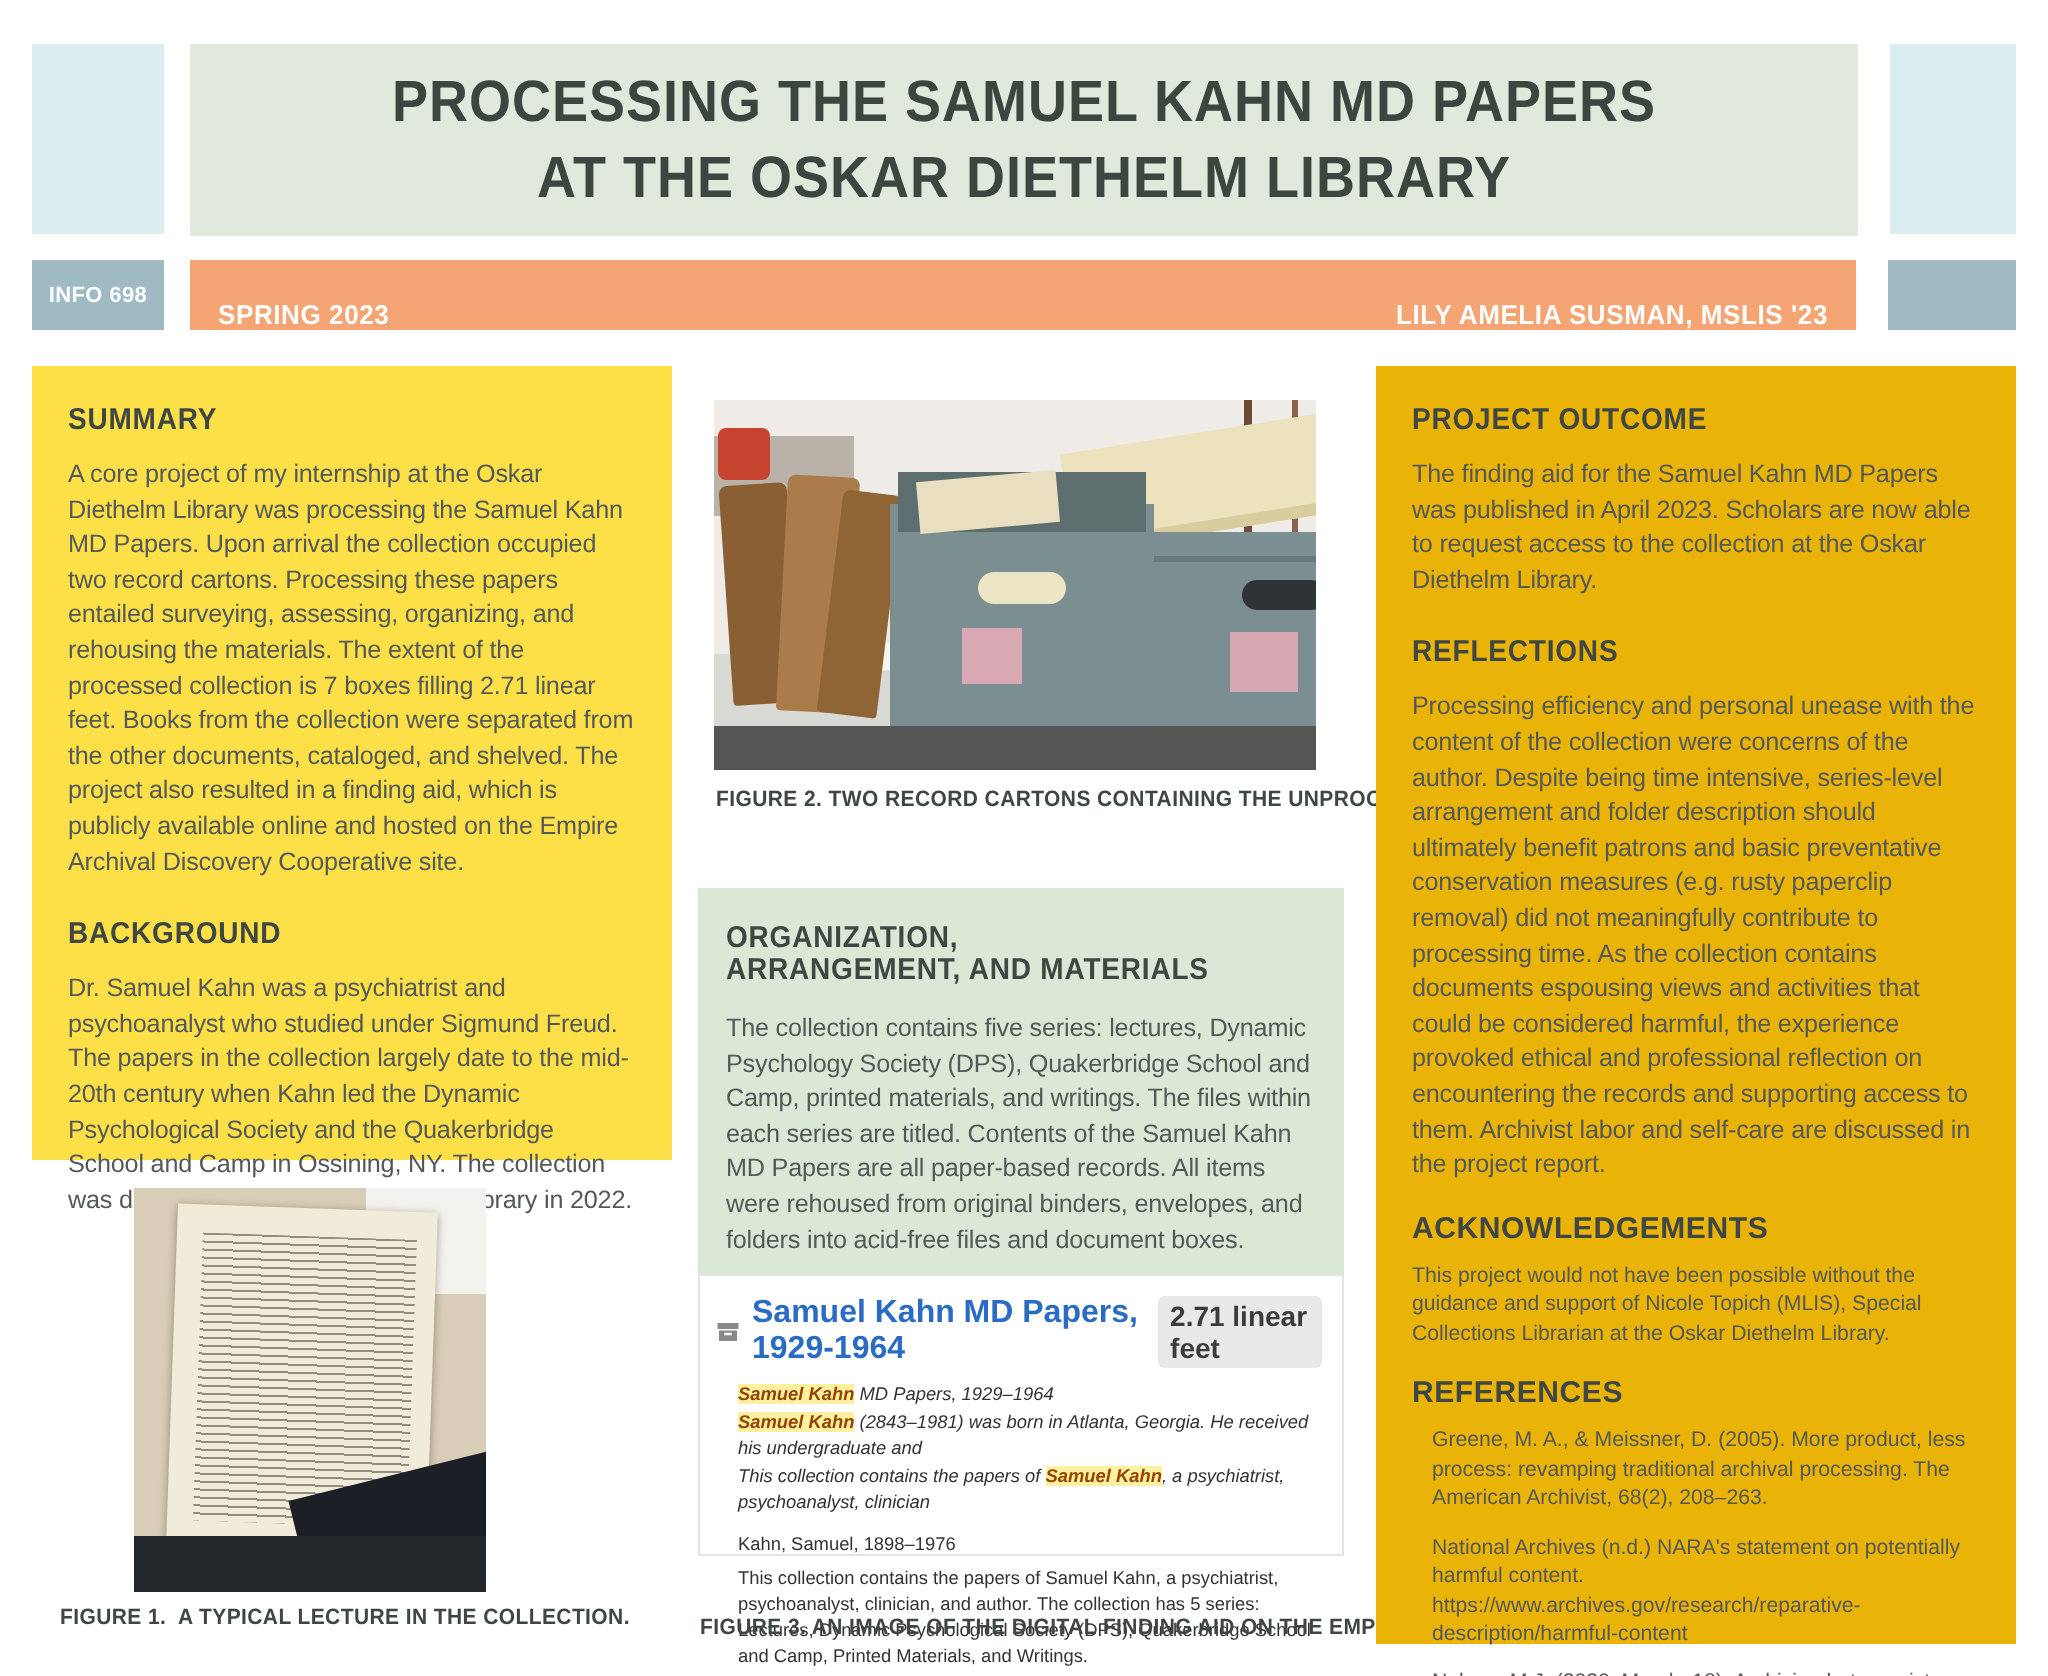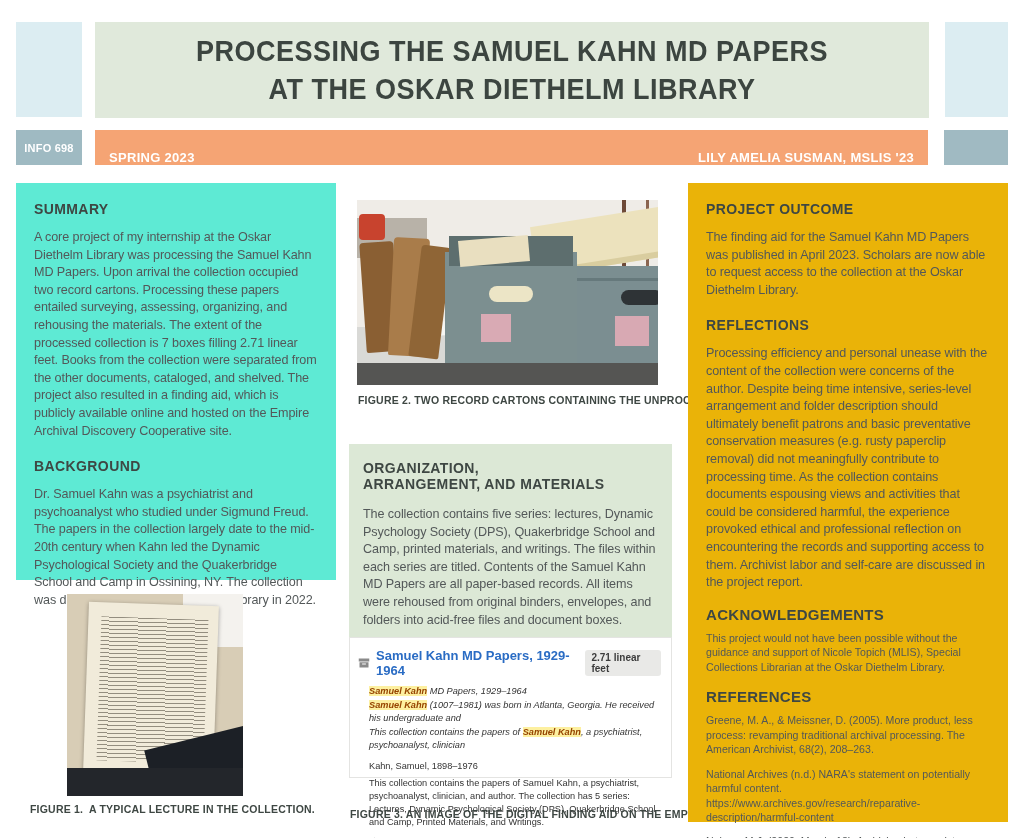--- a/index.html
+++ b/index.html
@@ -19,31 +19,31 @@
 
   
   .orange-bar{left:95px;top:130px;width:833px;height:35px;background:#f5a474;
               display:flex;align-items:flex-end;justify-content:space-between;padding:0 14px;box-sizing:border-box;}
   .orange-bar span{color:#ffffff;font-weight:700;font-size:13px;letter-spacing:0.3px;transform:scaleY(1.05);}
   .info-box{left:16px;top:130px;width:66px;height:35px;background:#9fbac2;color:#fff;
             display:flex;align-items:center;justify-content:center;font-size:11px;font-weight:700;letter-spacing:0.2px;}
 
   
   .panel{box-sizing:border-box;padding:18px 18px;}
-  .left-panel{left:16px;top:183px;width:320px;height:397px;background:#5eead4;}
+  .left-panel{left:16px;top:183px;width:320px;height:397px;background:#fde047;}
   .green-panel{left:349px;top:444px;width:323px;height:198px;background:#dce8d6;padding:16px 14px;}
   .right-panel{left:688px;top:183px;width:320px;height:639px;background:#eab308;}
 
   .sec-h{margin:0 0 12px 0;font-size:14px;font-weight:700;color:#3e4743;letter-spacing:0.4px;
          text-transform:uppercase;transform-origin:left;transform:scaleY(1.08);}
   .sec-h2{margin:0;}
   .body-t{margin:0 0 18px 0;font-size:12.6px;line-height:17.6px;letter-spacing:-0.1px;color:#535859;font-weight:400;}
   .small-h{margin:0 0 8px 0;font-size:15px;font-weight:700;color:#3e4743;letter-spacing:0.3px;text-transform:uppercase;}
   .small-t{margin:0 0 14px 0;font-size:10.6px;line-height:14.6px;color:#535859;}
-  .ref-p{margin:0 0 10px 0;font-size:10.6px;line-height:14.4px;color:#535859;word-wrap:break-word;}
+  .ref-p{margin:0 0 10px 10px;font-size:10.6px;line-height:14.4px;color:#535859;word-wrap:break-word;}
 
   .caption{position:absolute;font-size:10.5px;font-weight:700;color:#3e4743;letter-spacing:0.2px;
            text-transform:uppercase;white-space:pre-wrap;transform-origin:left;transform:scaleY(1.05);}
 
   
   .fig1{left:67px;top:594px;width:176px;height:202px;background:#d8cdb6;overflow:hidden;}
   .fig1 .wall{position:absolute;right:0;top:0;width:34%;height:26%;background:#f4f2ee;}
   .fig1 .shadow-bottom{position:absolute;left:0;bottom:0;width:100%;height:14%;background:#23262b;}
   .fig1 .shadow-corner{position:absolute;right:-12px;bottom:6px;width:60%;height:26%;background:#1c2026;transform:rotate(-14deg);}
   .fig1 .page{position:absolute;left:11%;top:5%;width:74%;height:84%;background:#f1ebda;transform:rotate(2deg);
@@ -73,22 +73,22 @@
              border-bottom:6px solid #d9cd9f;}
   .fig2 .box-closed{position:absolute;left:212px;top:66px;width:148px;height:106px;background:#7b8e91;}
   .fig2 .box-closed .lid-edge{position:absolute;left:0;top:12px;width:100%;height:3px;background:#66797c;}
   .fig2 .box-closed .handle{position:absolute;left:52px;top:24px;width:42px;height:15px;background:#2e3336;border-radius:8px;}
   .fig2 .box-closed .label{position:absolute;left:46px;top:50px;width:34px;height:30px;background:#d8a9b3;}
 
   
   .fig3{left:349px;top:637px;width:323px;height:141px;background:#ffffff;border:1px solid #e4e4e2;
         box-sizing:border-box;padding:10px 10px 8px 8px;font-family:"Liberation Sans",sans-serif;}
   .fa-row1{display:flex;align-items:center;gap:6px;}
-  .fa-title{color:#2a6cc4;font-weight:700;font-size:13px;text-decoration:none;}
-  .fa-badge{background:#e9e9e7;color:#3c3c3c;font-size:10px;font-weight:700;padding:2px 6px;border-radius:3px;}
+  .fa-title{color:#2a6cc4;font-weight:700;font-size:16px;text-decoration:none;}
+  .fa-badge{background:#e9e9e7;color:#3c3c3c;font-size:14px;font-weight:700;padding:2px 6px;border-radius:3px;}
   .fa-snippets{margin:7px 0 0 11px;font-size:9.2px;font-style:italic;color:#333;line-height:13.5px;}
   .fa-hl{background:#fdf0a0;color:#964400;font-weight:700;}
   .fa-creator{margin:8px 0 0 11px;font-size:9.2px;color:#333;}
   .fa-desc{margin:6px 0 0 11px;font-size:9.2px;color:#333;line-height:13px;}
   .fa-repo{margin:8px 0 0 11px;display:flex;align-items:center;gap:5px;font-size:9.4px;color:#333;}
   .fa-icon{flex:0 0 auto;display:inline-flex;}
 </style>
 </head>
 <body>
 
@@ -163,21 +163,21 @@
       <span class="fa-icon">
         <svg width="12" height="12" viewBox="0 0 16 16">
             <path fill="#8a8a8a" d="M1 2h14v4H1z M2 7h12v7H2z M5.5 8.5h5v1.6h-5z" fill-rule="evenodd"></path>
           </svg>
       </span>
       <a href="#" class="fa-title">Samuel Kahn MD Papers, 1929-1964</a>
       <span class="fa-badge">2.71 linear feet</span>
     </div>
     <div class="fa-snippets">
       <div><span class="fa-hl">Samuel Kahn</span><span> MD Papers, 1929–1964</span></div>
-      <div><span class="fa-hl">Samuel Kahn</span><span> (1007–1981) was born in Atlanta, Georgia. He received his undergraduate and</span></div>
+      <div><span class="fa-hl">Samuel Kahn</span><span> (2843–1981) was born in Atlanta, Georgia. He received his undergraduate and</span></div>
       <div><span>This collection contains the papers of </span><span class="fa-hl">Samuel Kahn</span><span>, a psychiatrist, psychoanalyst, clinician</span></div>
     </div>
     <div class="fa-creator">Kahn, Samuel, 1898–1976</div>
     <div class="fa-desc">This collection contains the papers of Samuel Kahn, a psychiatrist, psychoanalyst, clinician, and author. The collection has 5 series: Lectures, Dynamic Psychological Society (DPS), Quakerbridge School and Camp, Printed Materials, and Writings.</div>
     <div class="fa-repo">
       <span class="fa-icon">
         <svg width="11" height="11" viewBox="0 0 16 16">
             <path fill="#777" d="M8 1 1 5h14L8 1zM2 6h2v6H2zM5 6h2v6H5zM9 6h2v6H9zM12 6h2v6h-2zM1 13h14v2H1z"></path>
           </svg>
       </span>

